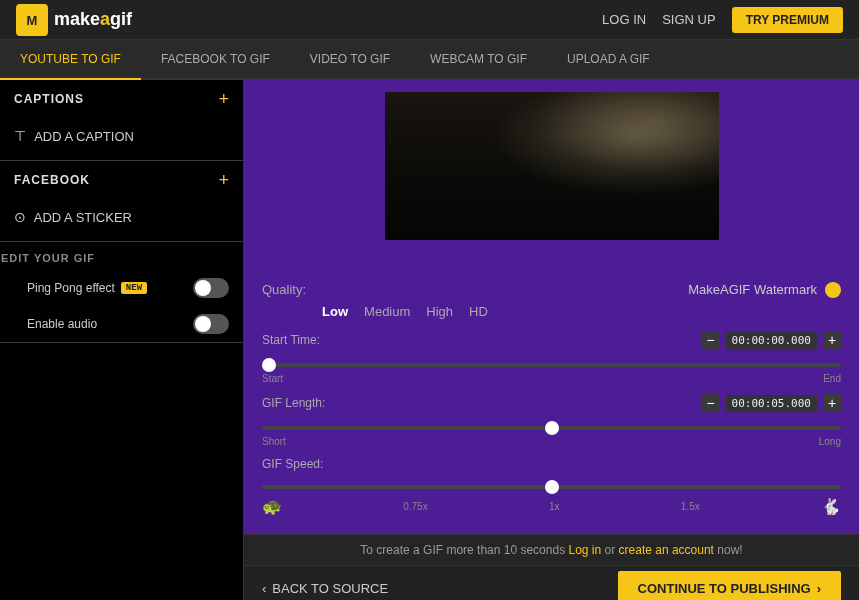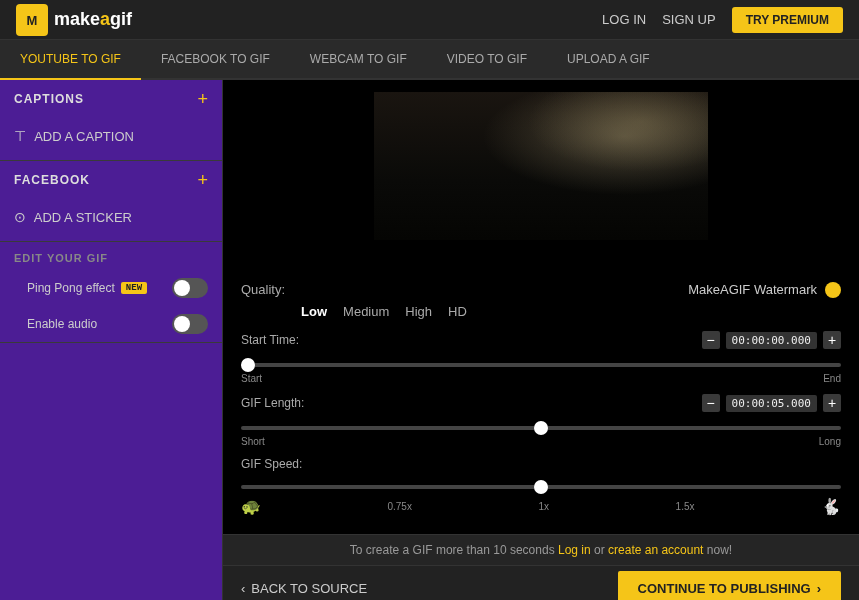--- a/index.html
+++ b/index.html
@@ -90,22 +90,22 @@
     }
 
     
     .main {
       display: flex;
       height: calc(600px - 40px - 40px);
     }
 
     
     .sidebar {
-      width: 223px;
-      background: #4c1d95;
+      width: 244px;
+      background: #000000;
       border-right: 1px solid #333;
       display: flex;
       flex-direction: column;
       overflow-y: auto;
     }
 
     .sidebar-section {
       border-bottom: 1px solid #3a3a3a;
     }
     .sidebar-section-header {
@@ -133,21 +133,21 @@
       padding: 10px 14px 16px;
       color: #ccc;
       font-size: 13px;
       cursor: pointer;
     }
     .sidebar-action-icon {
       font-size: 14px;
     }
 
     .edit-section-header {
-      padding: 10px 14px 6px;
+      padding: 10px 1px 6px;
       font-size: 11px;
       font-weight: bold;
       color: #888;
       letter-spacing: 1px;
     }
     .edit-row {
       display: flex;
       align-items: center;
       justify-content: space-between;
       padding: 8px 14px;
@@ -185,21 +185,21 @@
       background: #fff;
       border-radius: 50%;
       top: 2px;
       left: 2px;
       transition: left 0.2s;
     }
 
     
     .content {
       flex: 1;
-      background: #000000;
+      background: #4c1d95;
       display: flex;
       flex-direction: column;
       padding: 0;
     }
 
     .video-area {
       display: flex;
       justify-content: center;
       align-items: center;
       padding: 12px;
@@ -412,24 +412,24 @@
 </div>
 
 <div class="tabs">
   <div class="tab active">
     <span>YOUTUBE TO GIF</span>
   </div>
   <div class="tab">
     <span>FACEBOOK TO GIF</span>
   </div>
   <div class="tab">
+    <span>VIDEO TO GIF</span>
+  </div>
+  <div class="tab">
     <span>WEBCAM TO GIF</span>
-  </div>
-  <div class="tab">
-    <span>VIDEO TO GIF</span>
   </div>
   <div class="tab">
     <span>UPLOAD A GIF</span>
   </div>
 </div>
 
 <div class="main">
 
   <div class="sidebar">
 

